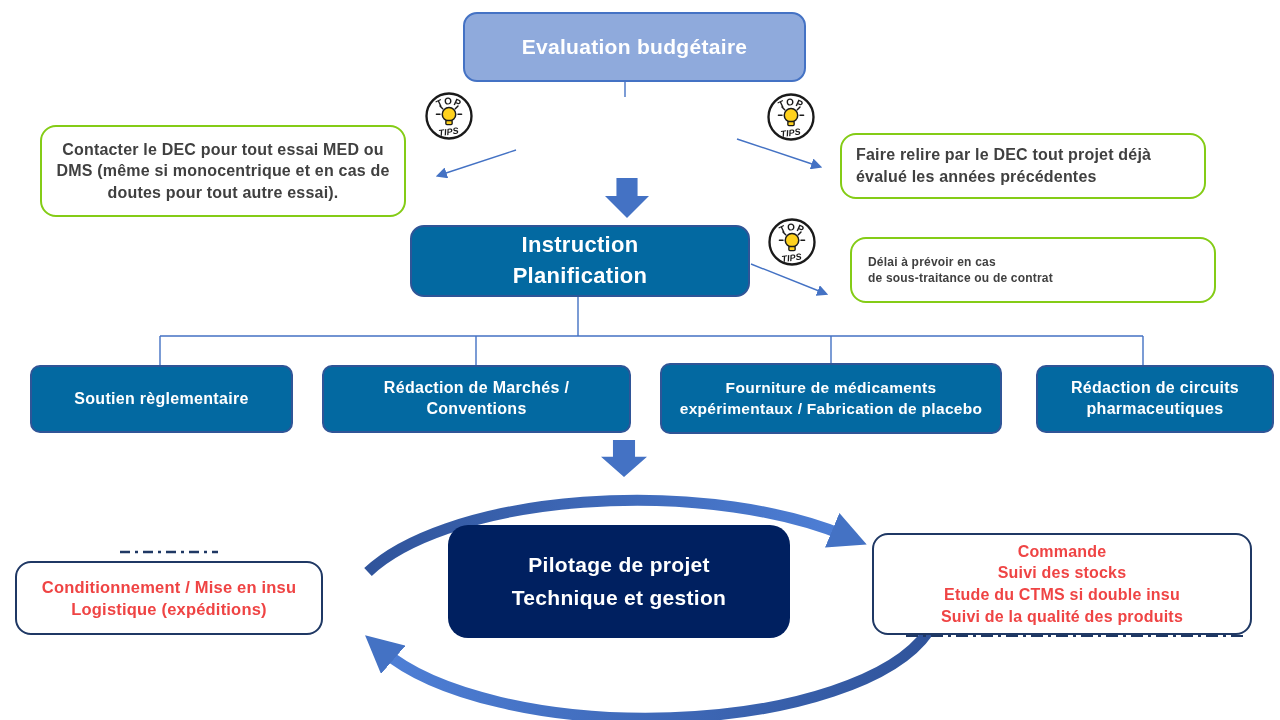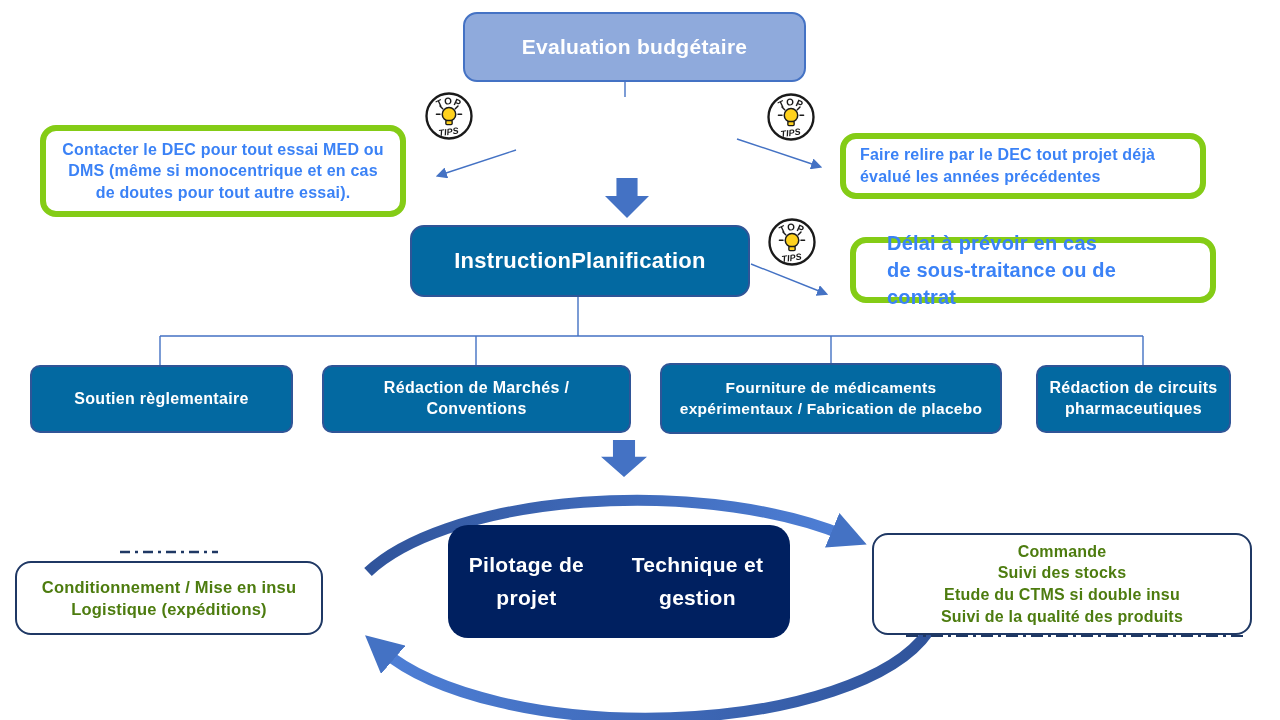--- a/index.html
+++ b/index.html
@@ -4,32 +4,32 @@
 <style>
   html,body{margin:0;padding:0;background:#ffffff;}
   #canvas{
     position:relative;width:1280px;height:720px;overflow:hidden;background:#ffffff;
     font-family:"Liberation Sans","DejaVu Sans",sans-serif;
   }
   .abs{position:absolute;box-sizing:border-box;}
   .layer{position:absolute;left:0;top:0;z-index:1;pointer-events:none;}
   .layer-top{position:absolute;left:0;top:0;z-index:3;pointer-events:none;}
   .node{
-    z-index:2;display:flex;flex-direction:row;align-items:center;justify-content:center;
+    z-index:2;display:flex;flex-direction:column;align-items:center;justify-content:center;
     text-align:center;color:#ffffff;font-weight:bold;letter-spacing:.3px;
   }
   .node-light{background:#8FAADC;border:2px solid #4472C4;border-radius:14px;}
   .node-mid{background:#0369a1;border:2px solid #2F5597;border-radius:10px;}
   .node-navy{background:#002060;border-radius:20px;}
   .callout{
     z-index:2;background:#ffffff;border-radius:16px;display:flex;flex-direction:column;
     justify-content:center;font-weight:bold;letter-spacing:.2px;
   }
-  .callout-blue{border:6px solid #84cc16;color:#3b82f6;}
-  .callout-navy{border:2px solid #1F3864;color:#4d7c0f;}
+  .callout-blue{border:2px solid #84cc16;color:#404040;}
+  .callout-navy{border:2px solid #1F3864;color:#ef4444;}
   .block-arrow{
     z-index:2;background:#4472C4;
     clip-path:polygon(26% 0,74% 0,74% 45%,100% 45%,50% 100%,0 45%,26% 45%);
   }
   .tip{z-index:2;position:absolute;}
   .conn{stroke:#4472C4;stroke-width:1.4;fill:none;}
 </style>
 </head>
 <body>
 
@@ -102,40 +102,40 @@
   </div>
 
   <div class="abs node node-mid" style="left:322px;top:365px;width:309px;height:68px;font-size:16px;line-height:1.3;padding:0 28px;">
     <span>Rédaction de Marchés / Conventions</span>
   </div>
 
   <div class="abs node node-mid" style="left:660px;top:363px;width:342px;height:71px;font-size:15.5px;line-height:1.3;padding:0 12px;">
     <span>Fourniture de médicaments expérimentaux / Fabrication de placebo</span>
   </div>
 
-  <div class="abs node node-mid" style="left:1036px;top:365px;width:195px;height:68px;font-size:16px;line-height:1.3;padding:8px 10px;">
+  <div class="abs node node-mid" style="left:1036px;top:365px;width:238px;height:68px;font-size:16px;line-height:1.3;padding:8px 10px;">
     <span>Rédaction de circuits pharmaceutiques</span>
   </div>
 
   <div class="abs block-arrow" style="left:601px;top:440px;width:46px;height:37px;"></div>
 
   <div class="abs node node-navy" style="left:448px;top:525px;width:342px;height:113px;font-size:21px;line-height:1.55;">
     <span>Pilotage de projet</span>
     <span>Technique et gestion</span>
   </div>
 
   <div class="abs callout callout-blue" style="left:40px;top:125px;width:366px;height:92px;font-size:16px;line-height:1.35;text-align:center;padding:6px 12px;">
     <span>Contacter le DEC pour tout essai MED ou DMS (même si monocentrique et en cas de doutes pour tout autre essai).</span>
   </div>
 
   <div class="abs callout callout-blue" style="left:840px;top:133px;width:366px;height:66px;font-size:16px;line-height:1.35;text-align:left;padding:4px 14px;">
     <span>Faire relire par le DEC tout projet déjà évalué les années précédentes</span>
   </div>
 
-  <div class="abs callout callout-blue" style="left:850px;top:237px;width:366px;height:66px;font-size:20px;line-height:1.35;text-align:left;padding:6px 31px;">
+  <div class="abs callout callout-blue" style="left:850px;top:237px;width:366px;height:66px;font-size:12px;line-height:1.35;text-align:left;padding:6px 16px;">
     <span>Délai à prévoir en cas</span>
     <span>de sous-traitance ou de contrat</span>
   </div>
 
   <div class="abs callout callout-navy" style="left:15px;top:561px;width:308px;height:74px;font-size:16.5px;line-height:1.35;text-align:center;padding:4px 8px;">
     <span>Conditionnement / Mise en insu</span>
     <span>Logistique (expéditions)</span>
   </div>
 
   <div class="abs callout callout-navy" style="left:872px;top:533px;width:380px;height:102px;font-size:16px;line-height:1.35;text-align:center;padding:4px 10px;">

